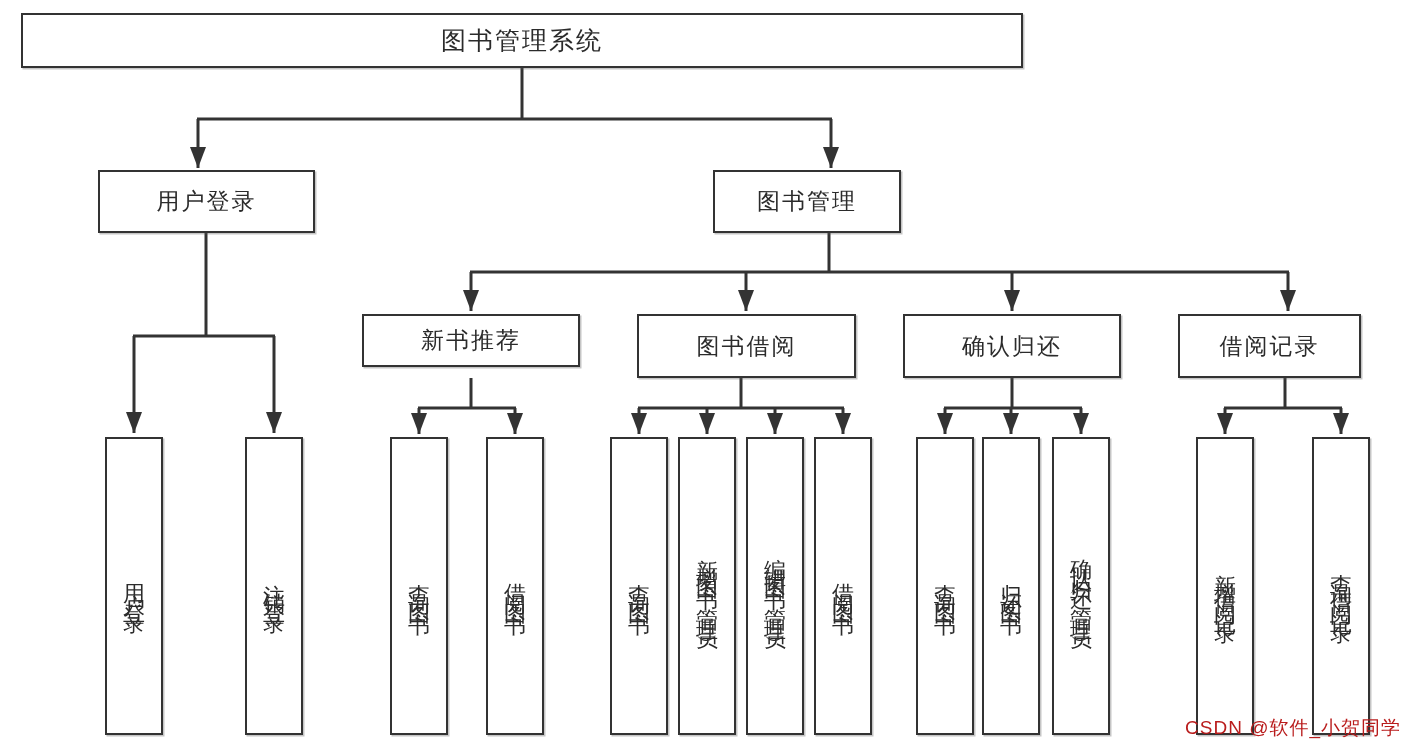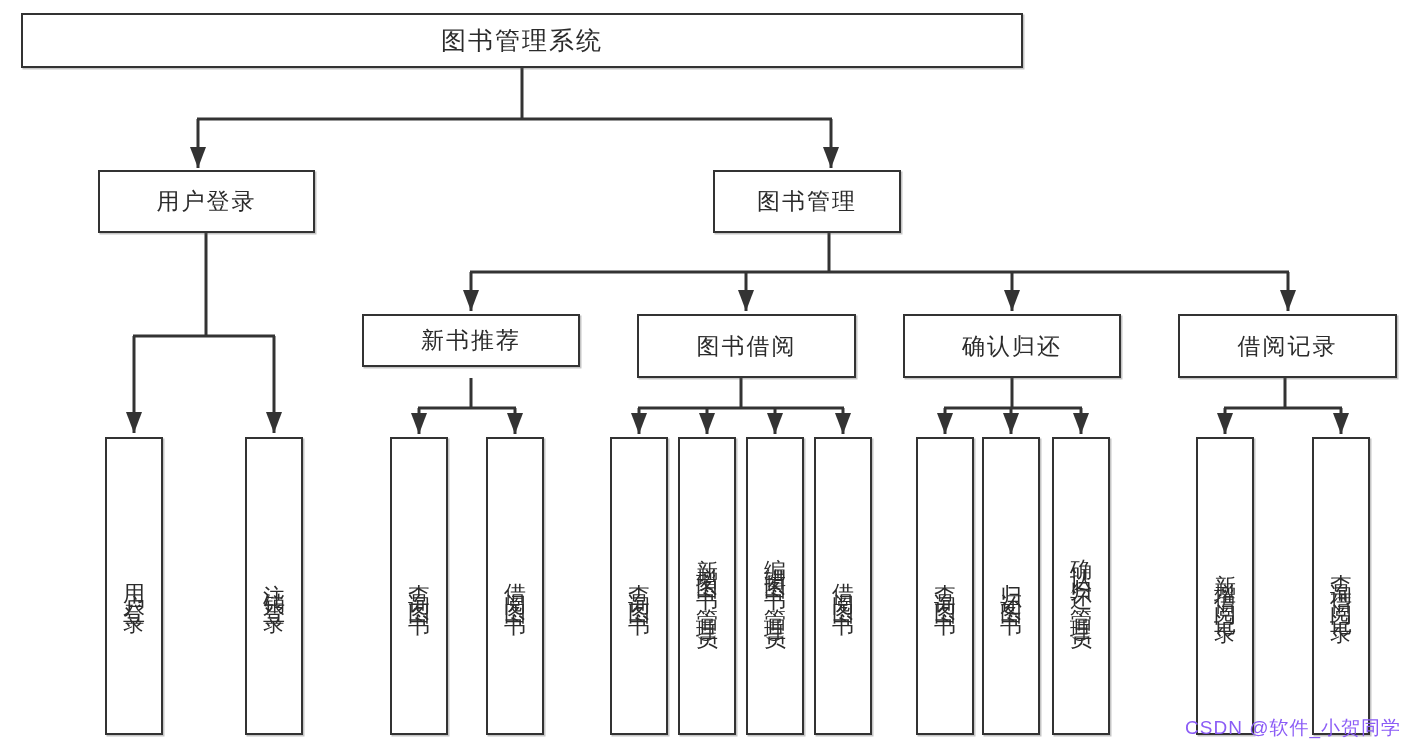--- a/index.html
+++ b/index.html
@@ -52,21 +52,21 @@
     letter-spacing: 10px;
     line-height: 1;
     color: #2b2b2b;
     white-space: nowrap;
   }
   .watermark {
     position: absolute;
     right: 4px;
     bottom: 6px;
     font-size: 19px;
-    color: #8b5cf6;
+    color: #b91c1c;
     letter-spacing: 1px;
   }
 </style>
 </head>
 <body>
 
 <div class="canvas">
 
   <svg class="wires" viewBox="0 0 1405 747" xmlns="http://www.w3.org/2000/svg">
     <defs>
@@ -131,21 +131,21 @@
 
   <div class="node" style="left:362px; top:314px; width:218px; height:53px;">
     <span>新书推荐</span>
   </div>
   <div class="node" style="left:637px; top:314px; width:219px; height:64px;">
     <span>图书借阅</span>
   </div>
   <div class="node" style="left:903px; top:314px; width:218px; height:64px;">
     <span>确认归还</span>
   </div>
-  <div class="node" style="left:1178px; top:314px; width:219px; height:64px;">
+  <div class="node" style="left:1178px; top:314px; width:183px; height:64px;">
     <span>借阅记录</span>
   </div>
 
   <div class="leaf" style="left:105px;">
     <span>用户登录</span>
   </div>
   <div class="leaf" style="left:245px;">
     <span>注销登录</span>
   </div>
 

